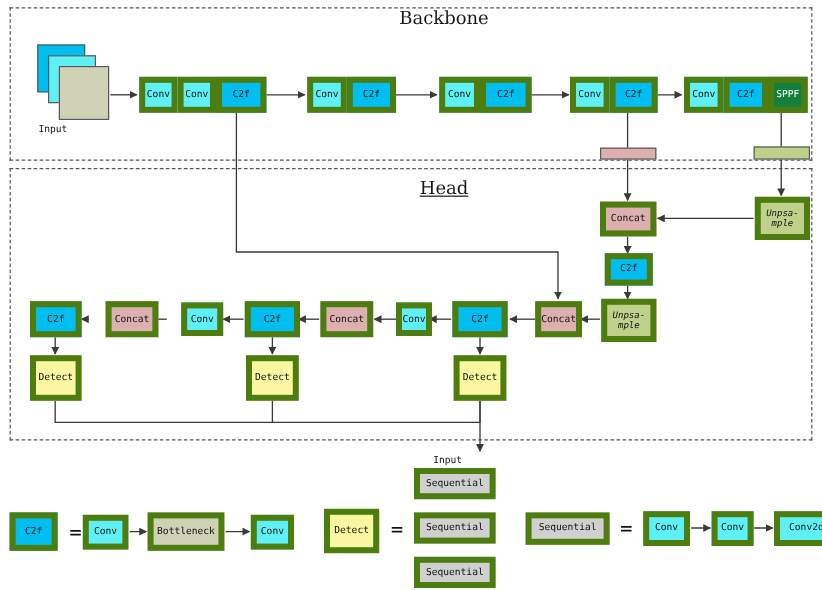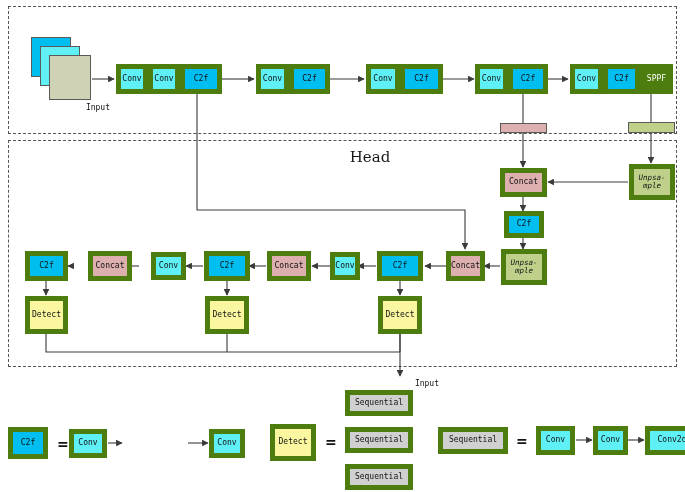--- a/index.html
+++ b/index.html
@@ -41,40 +41,41 @@
   .plate{
     position:absolute;
     box-sizing:border-box;
     border:1px solid #5a5a5a;
   }
   .cap{
     position:absolute;
     font-size:8px;
     color:#111111;
     white-space:nowrap;
-    text-align:right;
+    text-align:left;
   }
   .eq{
     position:absolute;
     font-family:"DejaVu Sans","Liberation Sans",sans-serif;
     font-size:14px;
     font-weight:bold;
     color:#111111;
     line-height:1;
   }
 </style>
 </head>
 <body>
 
 <div id="stage">
 
   <div class="region" style="left:8px;top:6px;width:669px;height:128px;"></div>
   <div class="region" style="left:8px;top:140px;width:669px;height:227px;"></div>
 
-  <div class="region-title" style="left:325px;top:148px;width:90px;">Head</div>
+  <div class="region-title" style="left:310px;top:6px;width:120px;">Backbone</div>
+  <div class="region-title" style="left:325px;top:148px;width:90px;text-decoration:underline;">Head</div>
 
   <svg id="wires">
     <defs>
       <marker id="ah" viewBox="0 0 10 10" refX="9" refY="5" markerWidth="6" markerHeight="6" orient="auto-start-reverse">
         <path d="M0,0 L10,5 L0,10 z" fill="#3a3a3a"></path>
       </marker>
     </defs>
     <g stroke="#3a3a3a" stroke-width="1.1" fill="none">
 
       <line x1="92" y1="79" x2="114" y2="79" marker-end="url(#ah)"></line>
@@ -141,21 +142,21 @@
   <div class="blk" style="left:289px;top:64px;width:41px;height:30px;background:#00BFF0;">C2f</div>
 
   <div class="blk" style="left:366px;top:64px;width:34px;height:30px;background:#5FF0F5;">Conv</div>
   <div class="blk" style="left:400px;top:64px;width:43px;height:30px;background:#00BFF0;">C2f</div>
 
   <div class="blk" style="left:475px;top:64px;width:33px;height:30px;background:#5FF0F5;">Conv</div>
   <div class="blk" style="left:508px;top:64px;width:40px;height:30px;background:#00BFF0;">C2f</div>
 
   <div class="blk" style="left:570px;top:64px;width:33px;height:30px;background:#5FF0F5;">Conv</div>
   <div class="blk" style="left:603px;top:64px;width:37px;height:30px;background:#00BFF0;">C2f</div>
-  <div class="blk" style="left:640px;top:64px;width:33px;height:30px;background:#4d7c0f;color:#ffffff;">SPPF</div>
+  <div class="blk" style="left:640px;top:64px;width:33px;height:30px;background:#15803d;color:#ffffff;">SPPF</div>
 
   <div class="plate" style="left:500px;top:123px;width:47px;height:10px;background:#DDAFAF;"></div>
   <div class="plate" style="left:628px;top:122px;width:47px;height:11px;background:#BFD08A;"></div>
 
   <div class="blk" style="left:500px;top:168px;width:47px;height:29px;background:#DDAFAF;">Concat</div>
   <div class="blk two sm" style="left:629px;top:164px;width:46px;height:36px;background:#BFD08A;">
     <span>Unpsa-</span>
     <span>mple</span>
   </div>
   <div class="blk" style="left:504px;top:211px;width:40px;height:27px;background:#00BFF0;">C2f</div>
@@ -175,20 +176,21 @@
 
   <div class="blk" style="left:25px;top:296px;width:43px;height:38px;background:#FAF7A0;">Detect</div>
   <div class="blk" style="left:205px;top:296px;width:44px;height:38px;background:#FAF7A0;">Detect</div>
   <div class="blk" style="left:378px;top:296px;width:44px;height:38px;background:#FAF7A0;">Detect</div>
 
   <div class="cap" style="left:361px;top:379px;width:78px;">Input</div>
 
   <div class="blk" style="left:8px;top:427px;width:40px;height:32px;background:#00BFF0;">C2f</div>
   <div class="eq" style="left:57px;top:437px;">=</div>
   <div class="blk" style="left:69px;top:429px;width:38px;height:29px;background:#5FF0F5;">Conv</div>
+  <div class="blk" style="left:123px;top:427px;width:64px;height:32px;background:#CFD2B4;">Bottleneck</div>
   <div class="blk" style="left:209px;top:429px;width:36px;height:29px;background:#5FF0F5;">Conv</div>
 
   <div class="blk" style="left:270px;top:424px;width:46px;height:37px;background:#FAF7A0;">Detect</div>
   <div class="eq" style="left:325px;top:435px;">=</div>
   <div class="blk" style="left:345px;top:390px;width:68px;height:26px;background:#D0D0D0;">Sequential</div>
   <div class="blk" style="left:345px;top:427px;width:68px;height:26px;background:#D0D0D0;">Sequential</div>
   <div class="blk" style="left:345px;top:464px;width:68px;height:26px;background:#D0D0D0;">Sequential</div>
 
   <div class="blk" style="left:438px;top:427px;width:70px;height:27px;background:#D0D0D0;">Sequential</div>
   <div class="eq" style="left:516px;top:434px;">=</div>

